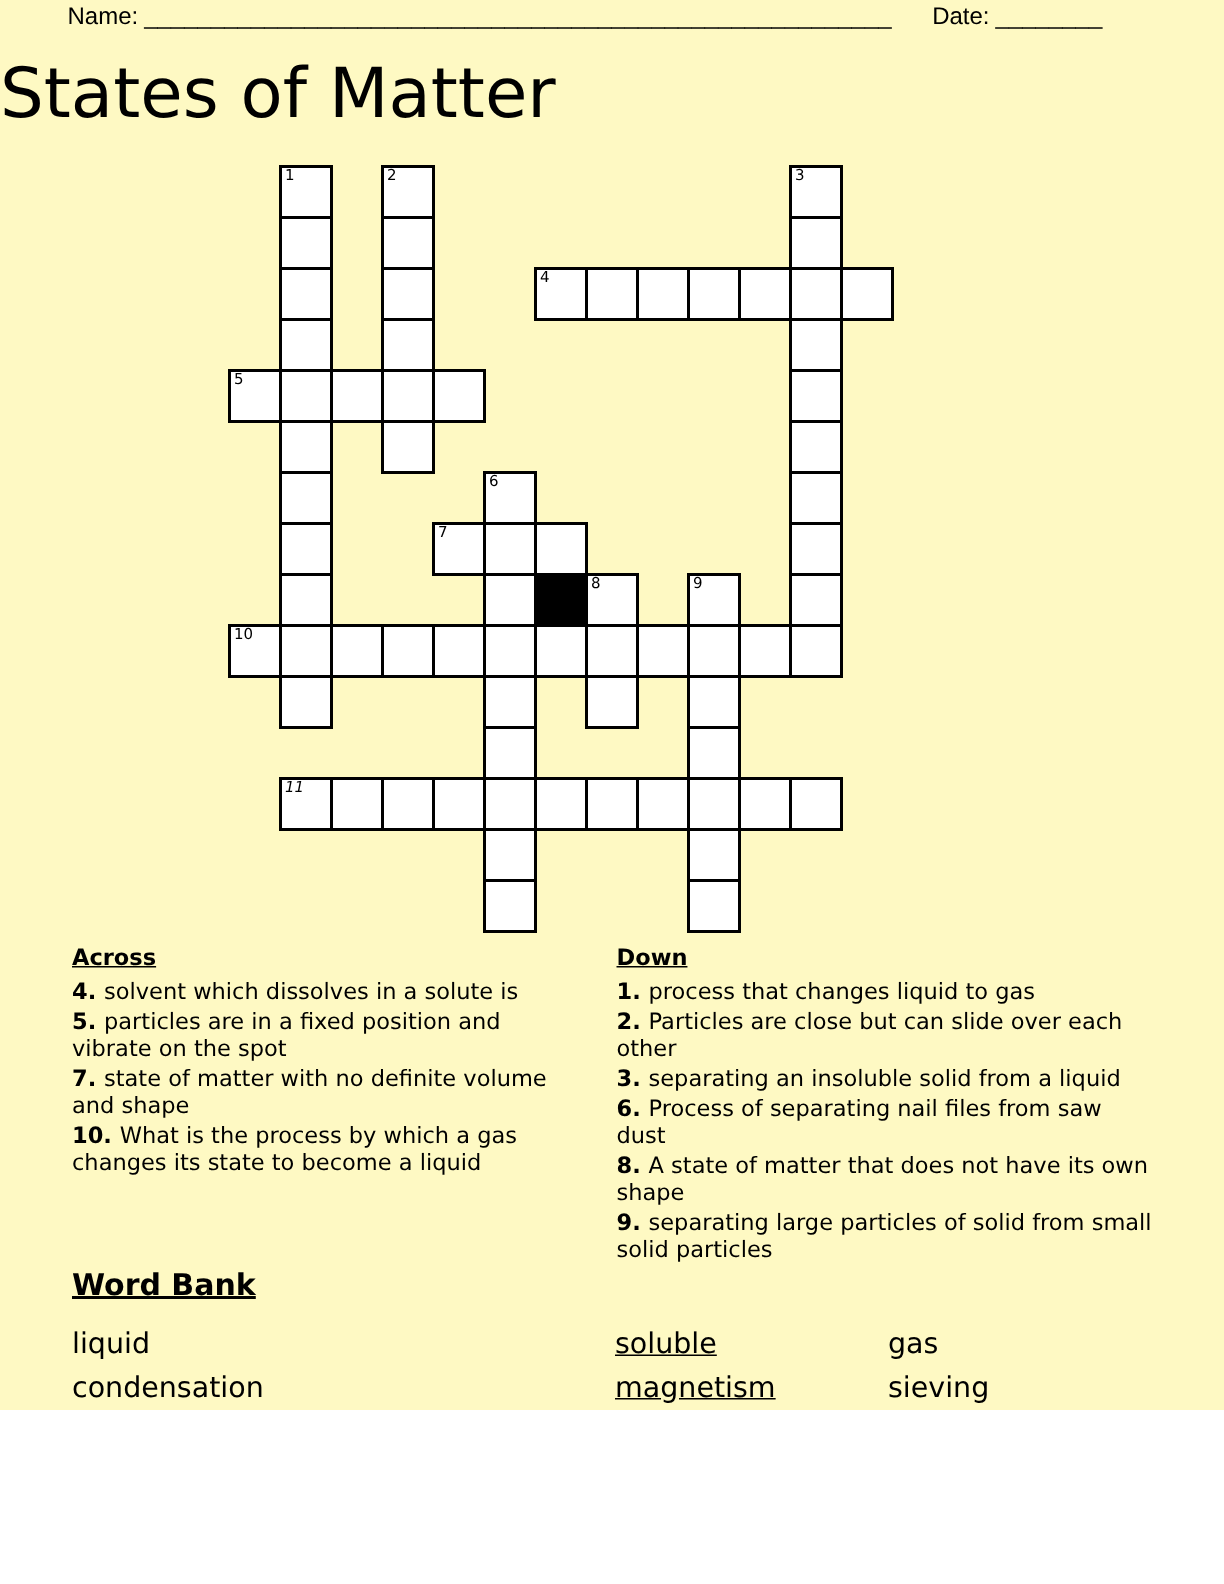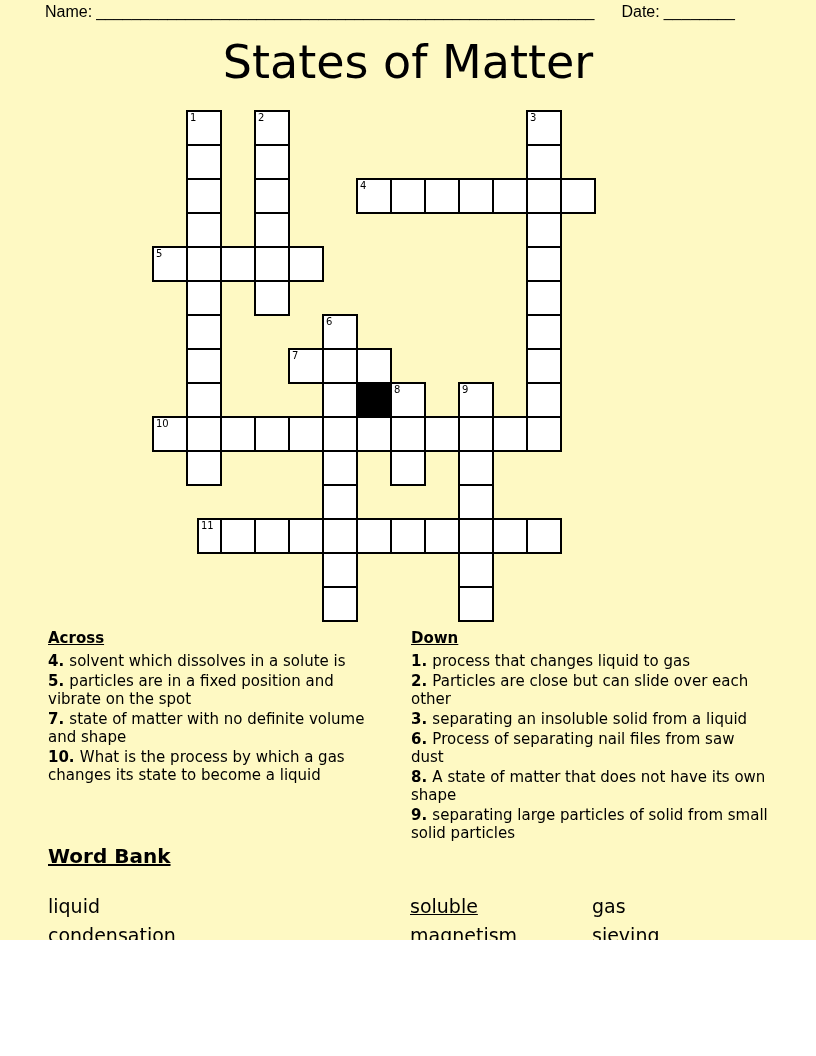--- a/index.html
+++ b/index.html
@@ -12,21 +12,21 @@
   .name-row {
     position:absolute; left:45px; top:3px;
     font-family:"Liberation Sans", sans-serif; font-size:16px; white-space:nowrap;
   }
   .blank { margin-left:4px; letter-spacing:0; }
   .date-label { margin-left:27px; }
 
   
   .title {
     position:absolute; left:0; right:0; top:36px; margin:0;
-    text-align:center; font-size:46px; font-weight:normal; line-height:1.15;
+    text-align:left; font-size:46px; font-weight:normal; line-height:1.15;
   }
 
   
   .grid { position:absolute; left:152px; top:110px; width:444px; height:512px; }
   .cell {
     position:absolute; width:36px; height:36px; box-sizing:border-box;
     border:2px solid #000; background:#fff;
   }
   .cell.black { background:#000; }
   .cellnum {
@@ -41,21 +41,21 @@
     font-size:15px; font-weight:bold; text-decoration:underline;
     line-height:18px; margin-bottom:5px;
   }
   .clue { font-size:15px; line-height:18px; margin-bottom:2px; }
   .clue b { font-weight:bold; }
 
   
   .word-bank { position:absolute; left:48px; top:844px; width:720px; }
   .wb-header {
     font-size:20px; font-weight:bold; text-decoration:underline;
-    line-height:24px; margin-bottom:24px;
+    line-height:24px; margin-bottom:14px;
   }
   .wb-cols { position:relative; height:95px; }
   .wb-col { position:absolute; top:0; }
   .wb-item { font-size:19px; line-height:28.5px; }
 </style>
 </head>
 <body>
 
 <div class="page">
 
@@ -138,21 +138,21 @@
       <div class="cell" style="left: 272px; top: 306px;"></div>
       <div class="cell" style="left: 306px; top: 306px;"></div>
       <div class="cell" style="left: 340px; top: 306px;"></div>
       <div class="cell" style="left: 374px; top: 306px;"></div>
       <div class="cell" style="left: 34px; top: 340px;"></div>
       <div class="cell" style="left: 170px; top: 340px;"></div>
       <div class="cell" style="left: 238px; top: 340px;"></div>
       <div class="cell" style="left: 306px; top: 340px;"></div>
       <div class="cell" style="left: 170px; top: 374px;"></div>
       <div class="cell" style="left: 306px; top: 374px;"></div>
-      <div class="cell" style="left: 45px; top: 408px;">
+      <div class="cell" style="left: 34px; top: 408px; font-style: italic;">
         <span class="cellnum">11</span>
       </div>
       <div class="cell" style="left: 68px; top: 408px;"></div>
       <div class="cell" style="left: 102px; top: 408px;"></div>
       <div class="cell" style="left: 136px; top: 408px;"></div>
       <div class="cell" style="left: 170px; top: 408px;"></div>
       <div class="cell" style="left: 204px; top: 408px;"></div>
       <div class="cell" style="left: 238px; top: 408px;"></div>
       <div class="cell" style="left: 272px; top: 408px;"></div>
       <div class="cell" style="left: 306px; top: 408px;"></div>

